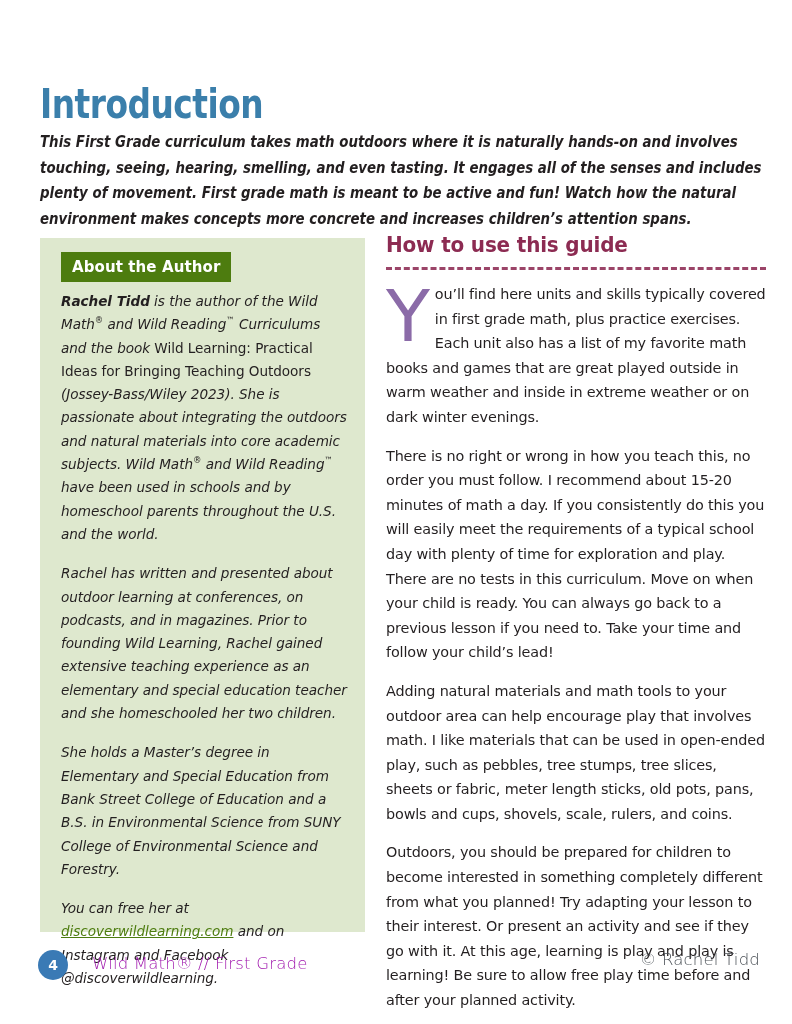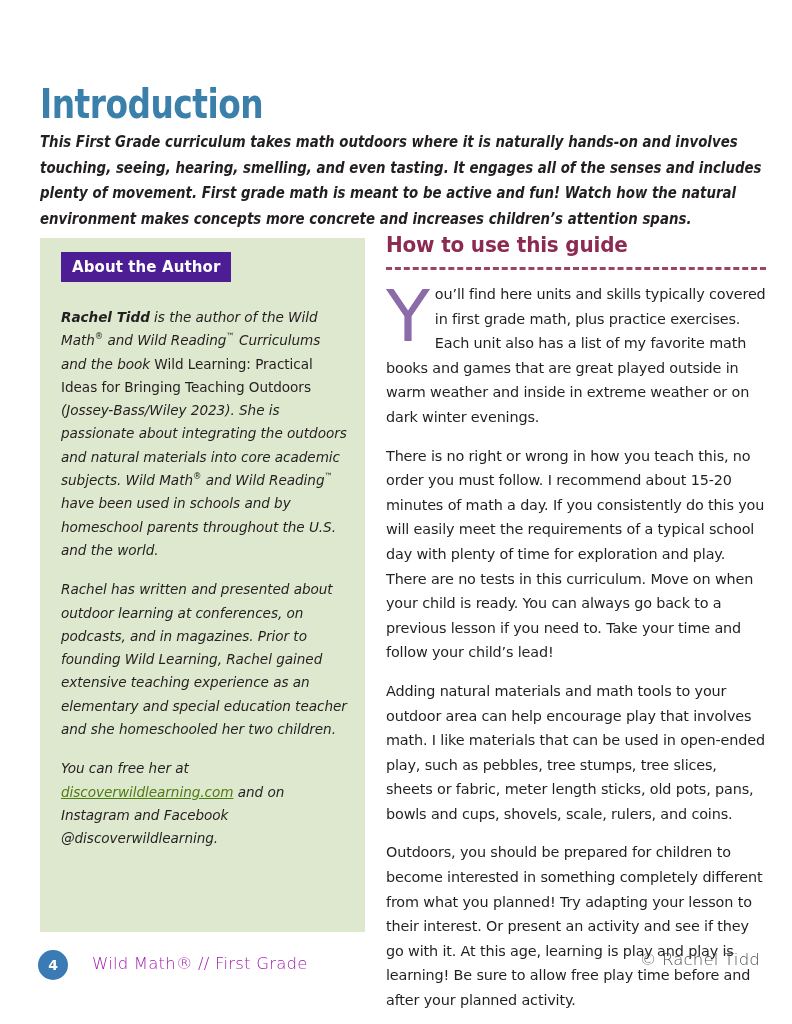--- a/index.html
+++ b/index.html
@@ -61,29 +61,28 @@
     left: 40px;
     top: 238px;
     width: 325px;
     height: 694px;
     background: #dee8ce;
     box-sizing: border-box;
     padding: 14px 18px 10px 21px;
   }
   .sidebar-badge {
     display: inline-block;
-    background: #4c1d95;
+    background: #4d7c0f;
     color: #ffffff;
     font-family: "DejaVu Sans", sans-serif;
     font-weight: bold;
     font-size: 15px;
     letter-spacing: 0.1px;
     padding: 6px 11px 6px 11px;
     line-height: 18px;
-    margin-bottom: 16px;
   }
   .sidebar p {
     margin: 8px 0 16px 0;
     font-family: "DejaVu Sans", sans-serif;
     font-style: italic;
     font-size: 13.6px;
     line-height: 23.3px;
     color: #231f20;
     letter-spacing: -0.05px;
   }
@@ -207,20 +206,21 @@
 
   <aside class="sidebar">
     <div class="sidebar-badge">About the Author</div>
 
     <p>
       <b>Rachel Tidd</b><span> is the author of the Wild Math</span><span class="sup">®</span><span> and Wild Reading</span><span class="sup">™</span><span> Curriculums and the book </span><span class="upright">Wild Learning: Practical Ideas for Bringing Teaching Outdoors</span><span> (Jossey-Bass/Wiley 2023). She is passionate about integrating the outdoors and natural materials into core academic subjects. Wild Math</span><span class="sup">®</span><span> and Wild Reading</span><span class="sup">™</span><span> have been used in schools and by homeschool parents throughout the U.S. and the world.</span>
     </p>
 
     <p>Rachel has written and presented about outdoor learning at conferences, on podcasts, and in magazines. Prior to founding Wild Learning, Rachel gained extensive teaching experience as an elementary and special education teacher and she homeschooled her two children.</p>
 
+    <p>She holds a Master’s degree in Elementary and Special Education from Bank Street College of Education and a B.S. in Environmental Science from SUNY College of Environmental Science and Forestry.</p>
 
     <p class="last">
       <span>You can free her at </span><a class="sidebar-link" href="#">discoverwildlearning.com</a><span> and on Instagram and Facebook @discoverwildlearning.</span>
     </p>
   </aside>
 
   <section class="rightcol">
     <h2 class="section-title">How to use this guide</h2>
     <div class="dashed-rule"></div>
 

